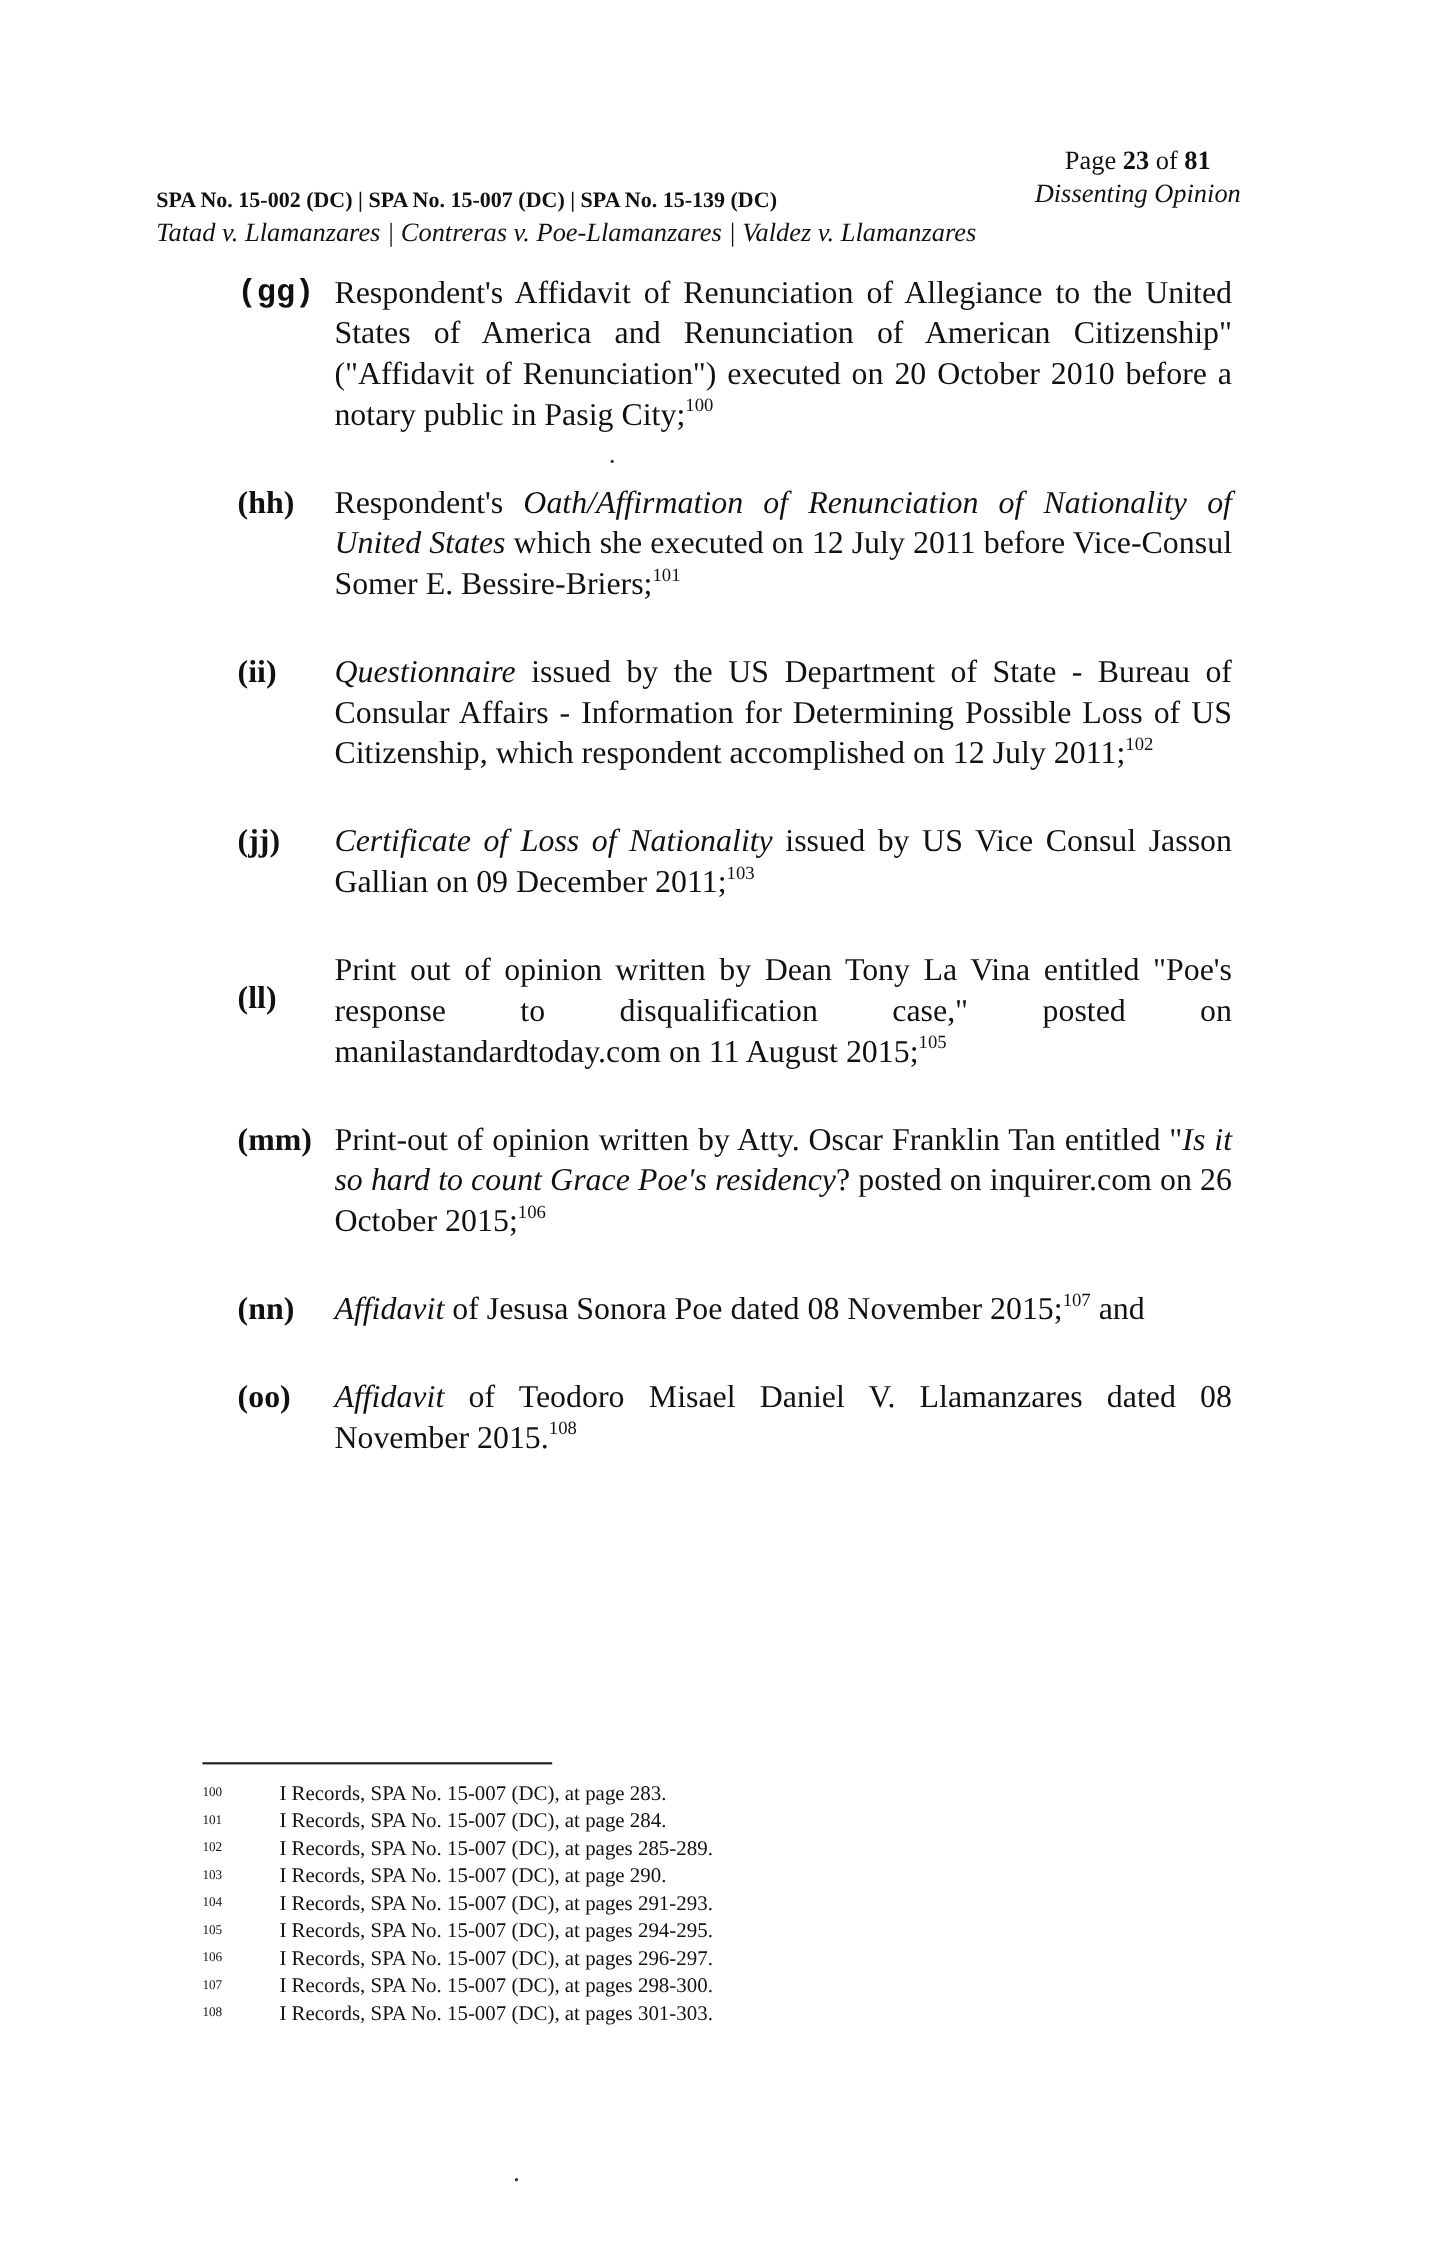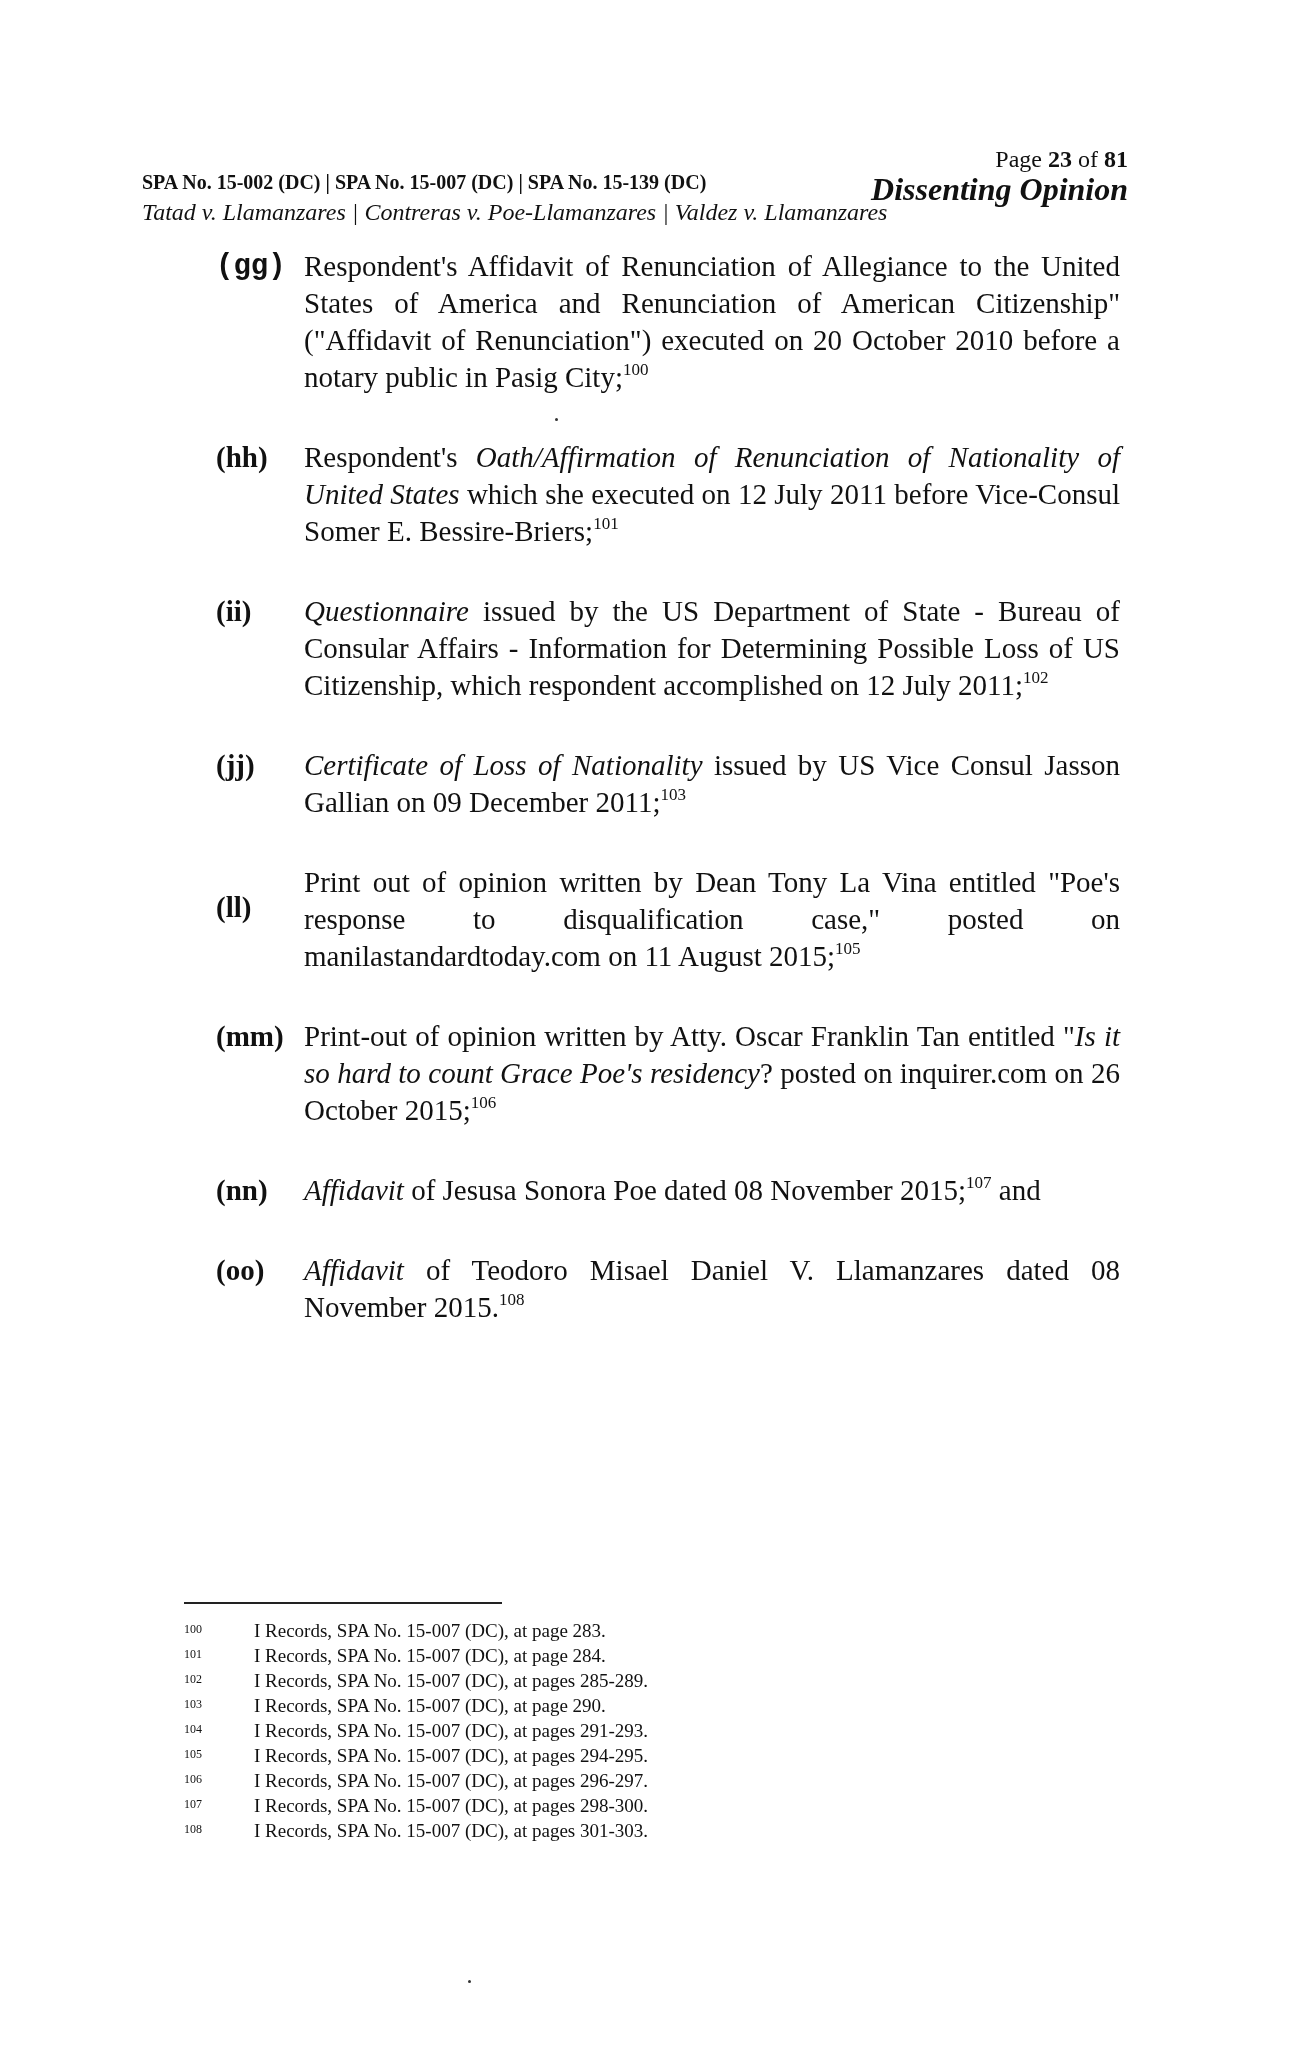--- a/index.html
+++ b/index.html
@@ -1,24 +1,24 @@
 <!DOCTYPE html>
 <html><head>
   <meta charset="utf-8">
   <style>
     html, body { margin: 0; padding: 0; background: #ffffff; }
     body { width: 1300px; height: 2048px; position: relative; overflow: hidden;
       font-family: "Liberation Serif", "DejaVu Serif", serif; color: #111; }
     .header-left { position: absolute; left: 142px; top: 128px; }
-    .header-right { position: absolute; right: 172px; top: 144px; text-align: right; }
+    .header-right { position: absolute; right: 172px; top: 132px; text-align: center; }
     .hdr-line1 { font-size: 20px; font-weight: bold; line-height: 30px; white-space: nowrap; margin-top: 39px; }
     .hdr-line2 { font-size: 24px; font-style: italic; line-height: 30px; white-space: nowrap; }
     .hdr-page { font-size: 24px; line-height: 30px; }
     .hdr-page b { font-weight: bold; }
-    .hdr-op { font-size: 32px; font-style: italic; line-height: 30px; font-weight: bold; }
+    .hdr-op { font-size: 24px; font-style: italic; line-height: 30px; }
 
     .items { position: absolute; left: 216px; top: 248px; width: 904px; }
     .item { display: flex; font-size: 29px; line-height: 37px; margin-bottom: 43px; }
     .item .lbl { font-weight: bold; flex: 0 0 auto; white-space: nowrap; }
     .item .lbl.wide { width: 90px; }
     .item .txt { text-align: justify; flex: 1 1 auto; }
     .item .txt i { font-style: italic; }
     sup { font-size: 17px; line-height: 0; vertical-align: 12px; }
 
     .fn-rule { position: absolute; left: 184px; top: 1602px; width: 318px; height: 0; border-top: 2px solid #222; }

